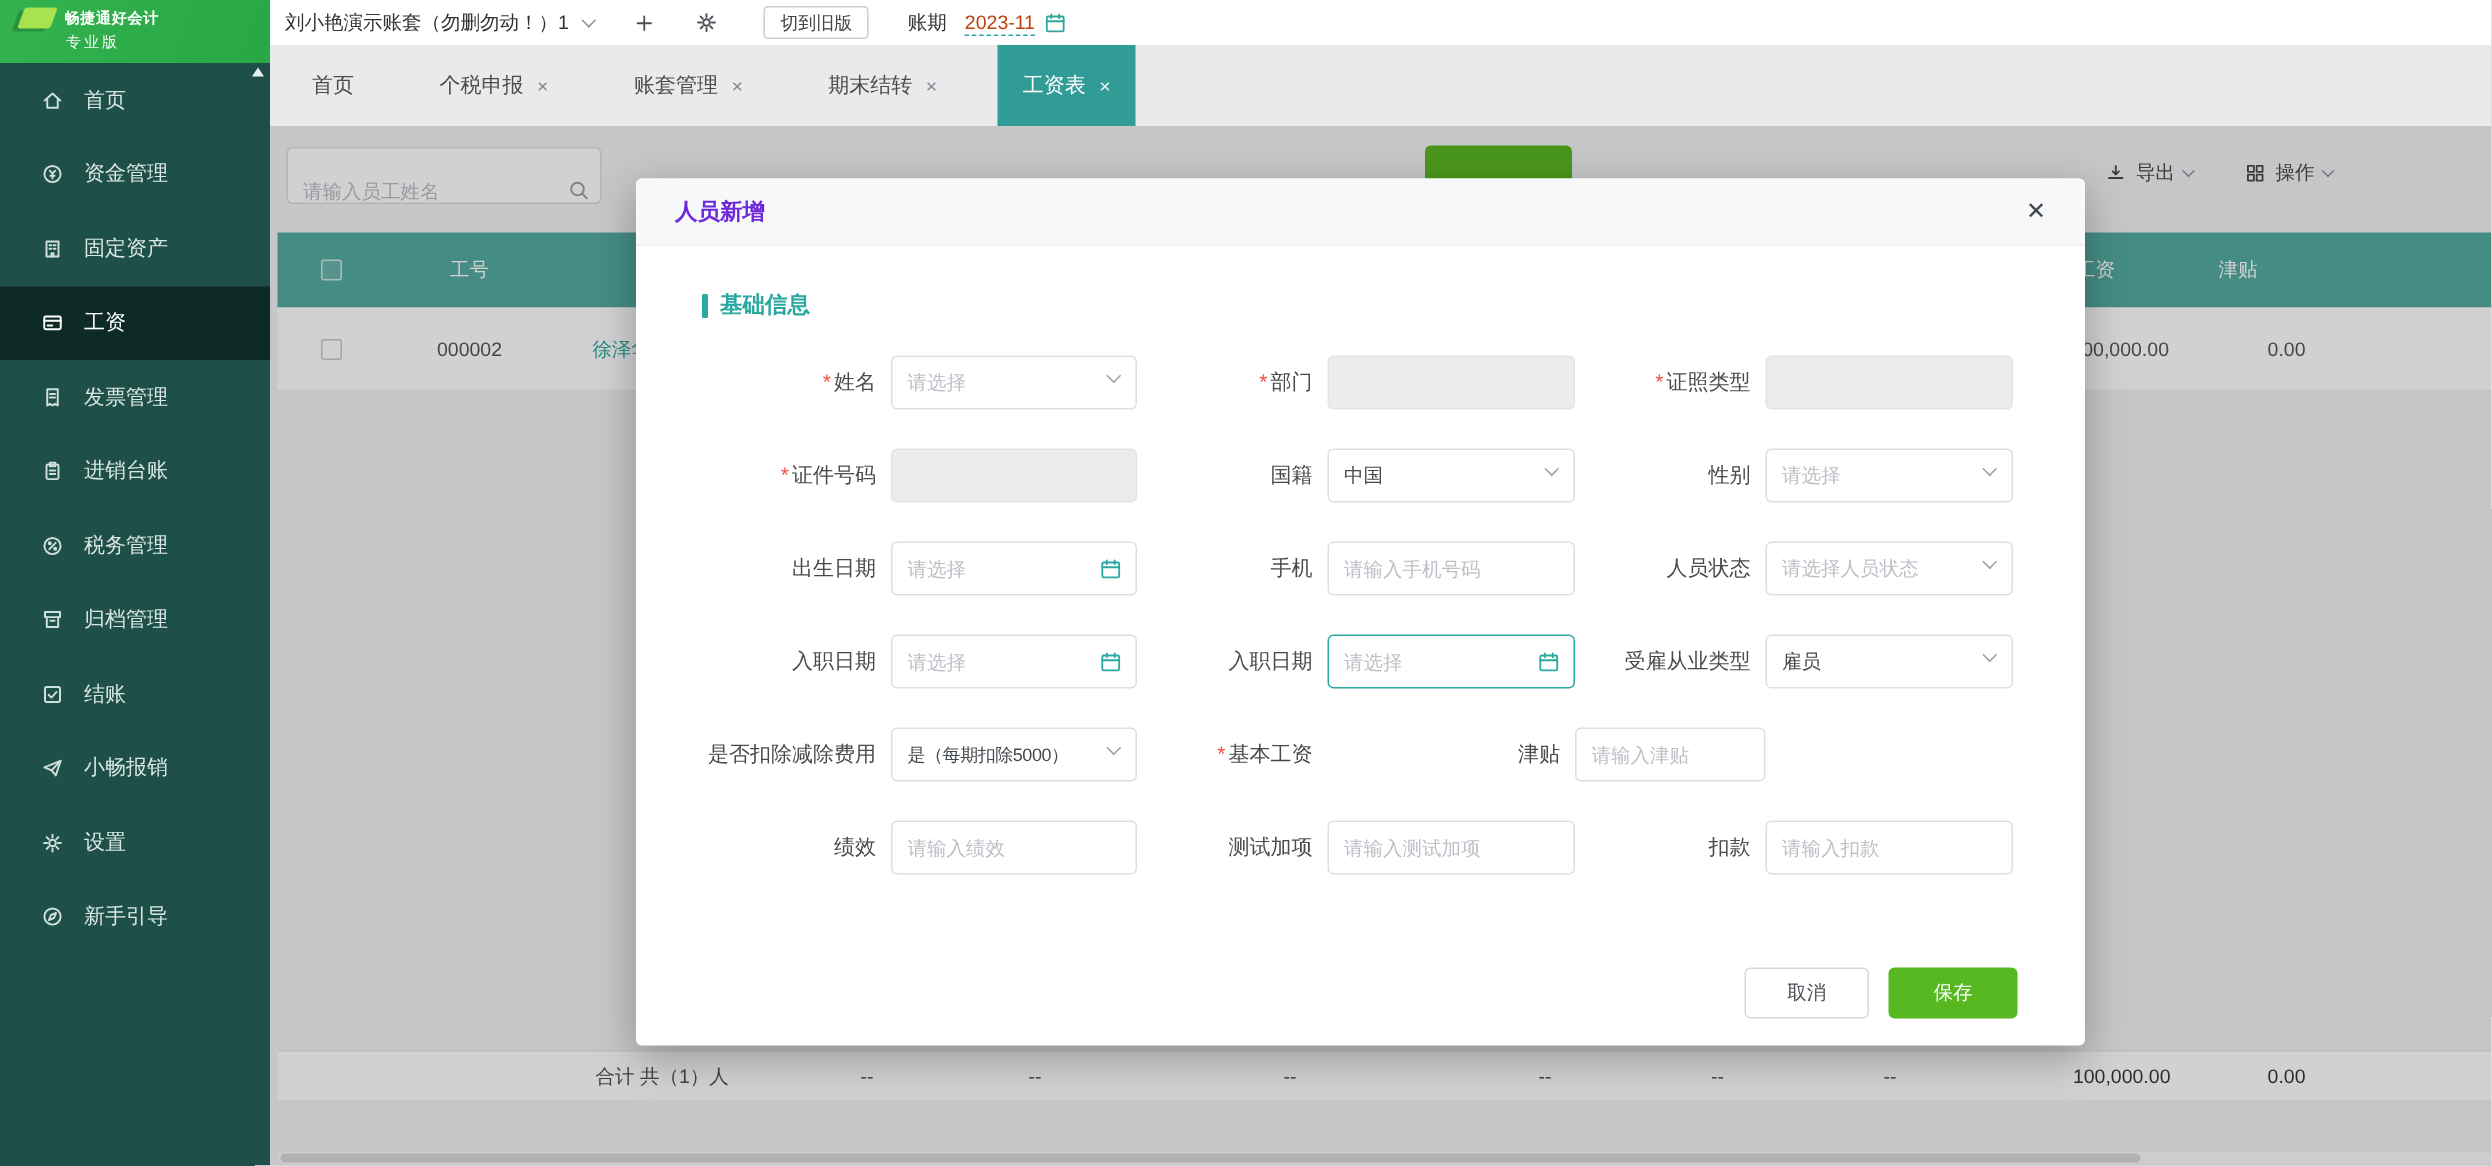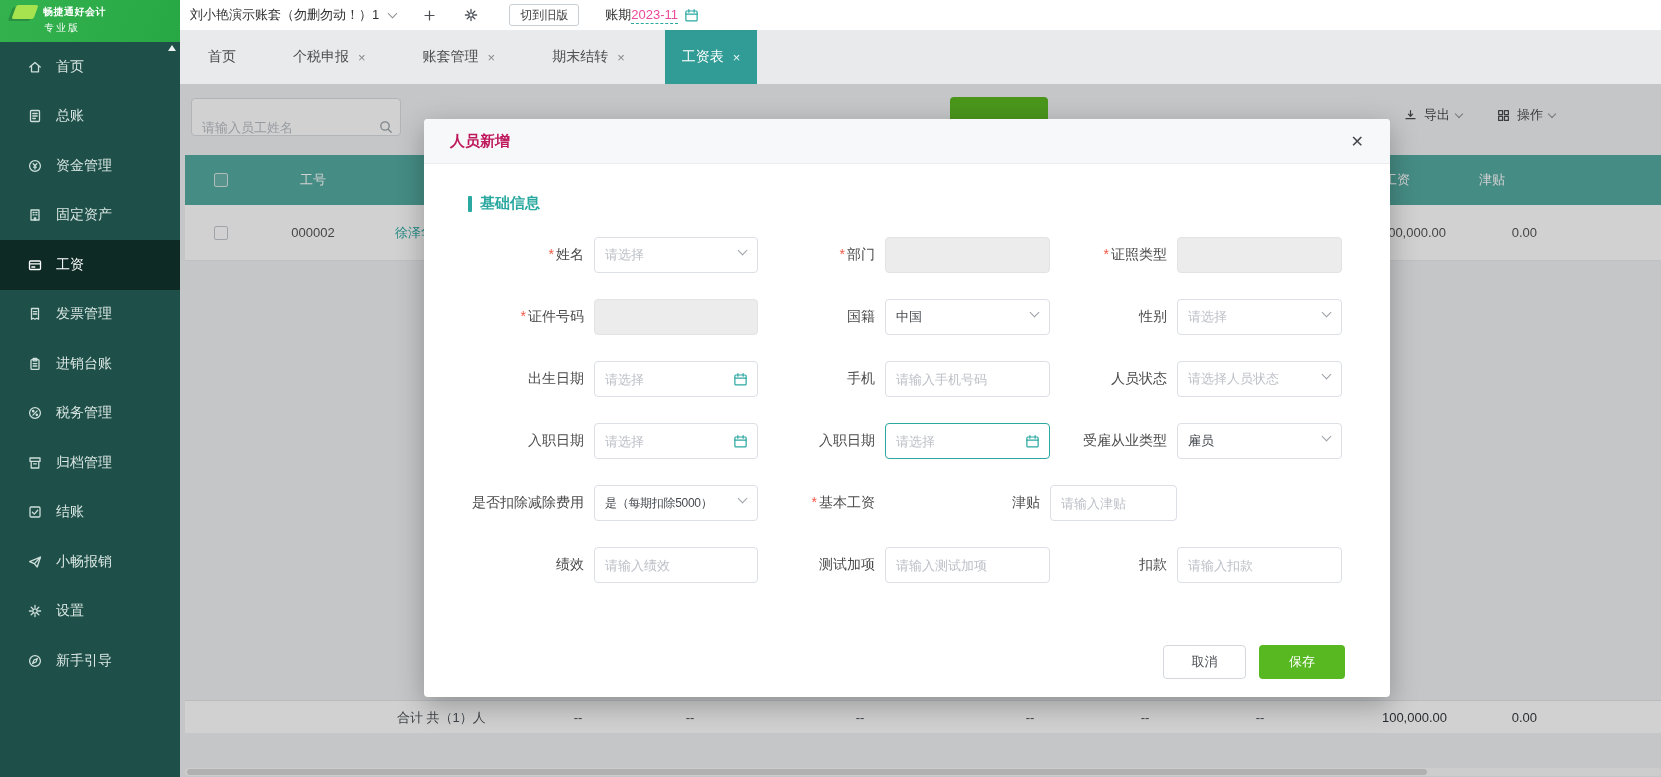--- a/index.html
+++ b/index.html
@@ -15,21 +15,21 @@
 .logo-name{font-size:10px;font-weight:bold;letter-spacing:.5px}
 .logo-edition{font-size:10px;margin:2px 0 0 30px;opacity:.95;letter-spacing:2px}
 
 
 .topbar{position:absolute;left:180px;top:0;width:1481px;height:30px;background:#fff;display:flex;align-items:center;padding-left:10px;z-index:5}
 .acct{display:flex;align-items:center;gap:10px;cursor:pointer;color:#333;font-size:13px}
 .chev{width:7px;height:7px;border-right:1.4px solid #8d9299;border-bottom:1.4px solid #8d9299;transform:rotate(45deg);margin-top:-4px}
 .tb-ic{color:#4a4f55;margin-left:26px;cursor:pointer}
 .old-btn{margin-left:30px;height:22px;padding:0 10px;background:#fff;border:1px solid #c9ced4;border-radius:3px;font-size:12px;color:#444;cursor:pointer;font-family:inherit}
 .period-label{margin-left:26px;color:#333;font-size:13px}
-.period-value{margin-left:0;color:#ec4899;font-size:13px;border-bottom:1px dashed #2ba8a0;padding-bottom:1px;cursor:pointer}
+.period-value{margin-left:12px;color:#c2410c;font-size:13px;border-bottom:1px dashed #2ba8a0;padding-bottom:1px;cursor:pointer}
 .tb-cal{color:#2ba8a0;margin-left:6px;cursor:pointer}
 
 
 .sidebar{position:absolute;left:0;top:42px;width:180px;height:735px;background:#1e4f48;z-index:6}
 .side-up{position:absolute;top:3px;right:4px;width:0;height:0;border-left:4px solid transparent;border-right:4px solid transparent;border-bottom:6px solid #e8f1ef;cursor:pointer}
 .side-item{height:49.5px;display:flex;align-items:center;gap:13px;padding-left:27px;color:#d9e6e3;font-size:14px;cursor:pointer}
 .side-item.active{background:#0d2a25;color:#fff}
 .sic{color:#cfe0dc;flex:0 0 16px}
 .side-item.active .sic{color:#fff}
 
@@ -73,21 +73,21 @@
 .f-salary{right:214px;color:#33383c}
 .f-allow{right:124px;color:#33383c}
 .hscroll{position:absolute;left:5px;bottom:1px;width:1476px;height:8px;background:#fbfbfb;border-radius:4px}
 .hthumb{position:absolute;left:2px;top:1px;width:1240px;height:6px;background:#d8d8d8;border-radius:3px;cursor:pointer}
 
 .overlay{position:absolute;inset:0;background:rgba(0,0,0,.18);z-index:10}
 
 
 .modal{position:absolute;left:244px;top:35px;width:966px;height:578px;background:#fff;border-radius:4px;box-shadow:0 8px 28px rgba(0,0,0,.28);z-index:20}
 .m-head{height:45px;background:#f7f8f9;border-bottom:1px solid #ededf0;border-radius:4px 4px 0 0;display:flex;align-items:center;padding:0 26px}
-.m-title{font-size:15px;font-weight:bold;color:#be185d}
+.m-title{font-size:15px;font-weight:bold;color:#6d28d9}
 .m-close{margin-left:auto;font-size:16px;color:#45494e;cursor:pointer}
 .m-section{position:absolute;left:44px;top:75px;display:flex;align-items:center;gap:8px}
 .m-bar{width:4px;height:16px;background:#2ba8a0;border-radius:1px}
 .m-section span{font-size:15px;font-weight:bold;color:#2ba8a0}
 .form{position:absolute;left:0;top:118px;width:966px}
 .frow{display:grid;grid-template-columns:170px 164px 127px 165px 127px 165px;margin-bottom:26px;height:36px;align-items:center}
 .flabel{text-align:right;padding-right:10px;font-size:14px;color:#4a4a4a;white-space:nowrap}
 .req{color:#f25643;margin-right:2px}
 .select,.inputc{position:relative;height:36px;border:1px solid #dcdfe6;border-radius:4px;background:#fff;display:flex;align-items:center;padding:0 10px;font-size:13px;color:#454a50}
 .select{padding-right:26px;cursor:pointer}
@@ -149,27 +149,20 @@
 
     <div class="side-item">
       <svg class="ic sic" width="16" height="16" viewBox="0 0 16 16">
           <path d="M2.8 8 8 3.4 13.2 8"></path>
           <path d="M4.5 7.2v5.6h7V7.2"></path>
         </svg>
       <span>首页</span>
     </div>
     <div class="side-item">
       <svg class="ic sic" width="16" height="16" viewBox="0 0 16 16">
-          <rect x="3.5" y="2.5" width="9" height="11" rx="1"></rect>
-          <path d="M5.8 5.5h4.4M5.8 8h4.4M5.8 10.5h2.6"></path>
-        </svg>
-      <span>总账</span>
-    </div>
-    <div class="side-item">
-      <svg class="ic sic" width="16" height="16" viewBox="0 0 16 16">
           <circle cx="8" cy="8" r="5.4"></circle>
           <path d="M6.2 5.8 8 7.8l1.8-2M8 7.8v3.2M6.6 9.2h2.8"></path>
         </svg>
       <span>资金管理</span>
     </div>
     <div class="side-item">
       <svg class="ic sic" width="16" height="16" viewBox="0 0 16 16">
           <rect x="4" y="3" width="8" height="10"></rect>
           <path d="M6 5.5h1.2M8.8 5.5H10M6 7.8h1.2M8.8 7.8H10M7.3 13v-2.2h1.4V13"></path>
         </svg>

